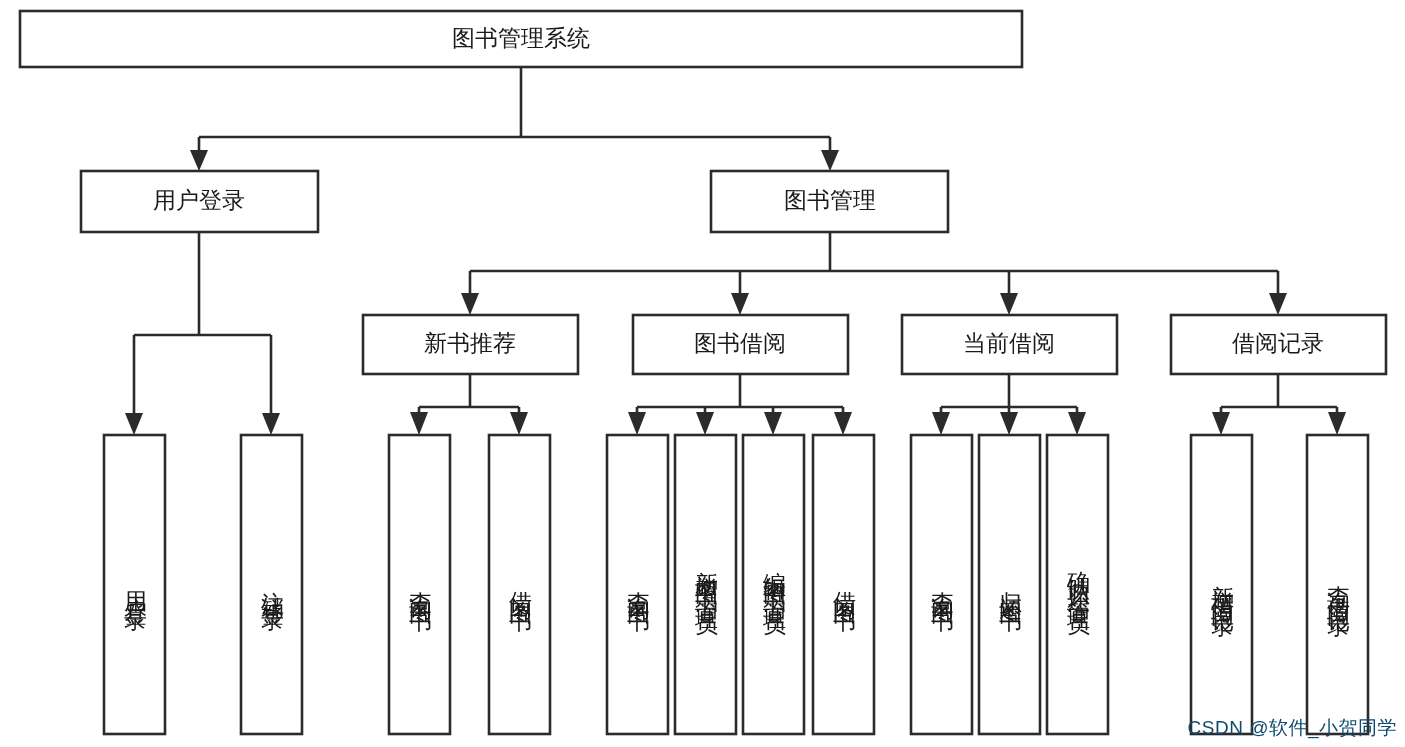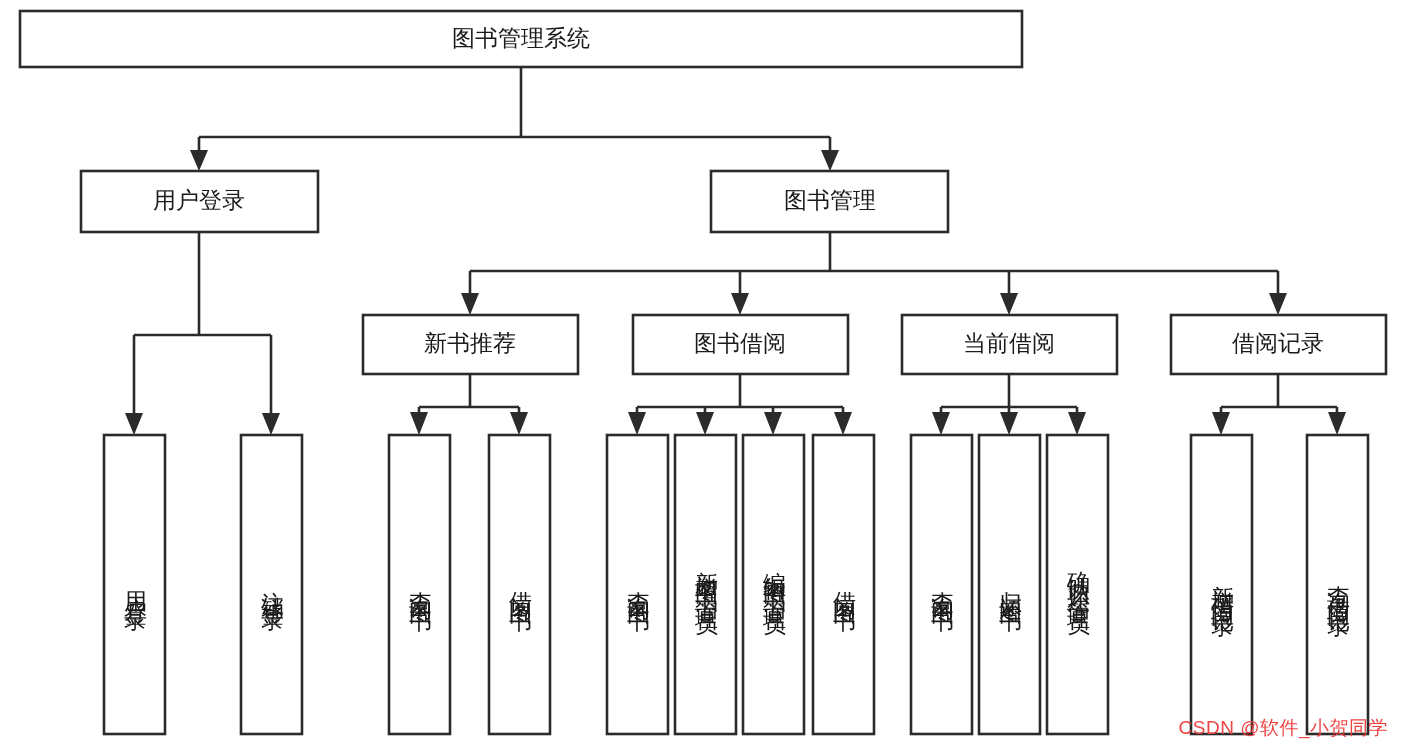--- a/index.html
+++ b/index.html
@@ -53,25 +53,25 @@
     stroke-width: 2.6;
     fill: none;
     stroke-linecap: butt;
   }
   .arrow-head {
     fill: #2b2b2b;
     stroke: none;
   }
   .watermark {
     position: absolute;
-    right: 17px;
+    right: 8px;
     bottom: 6px;
     font-family: "Liberation Sans", "DejaVu Sans", sans-serif;
     font-size: 19px;
-    color: #ef4444;
+    color: #0c4a6e;
     white-space: nowrap;
     letter-spacing: 0.5px;
     pointer-events: none;
     margin-left: 13px;
   }
 </style>
 </head>
 <body>
 
 <div id="diagram-root">

